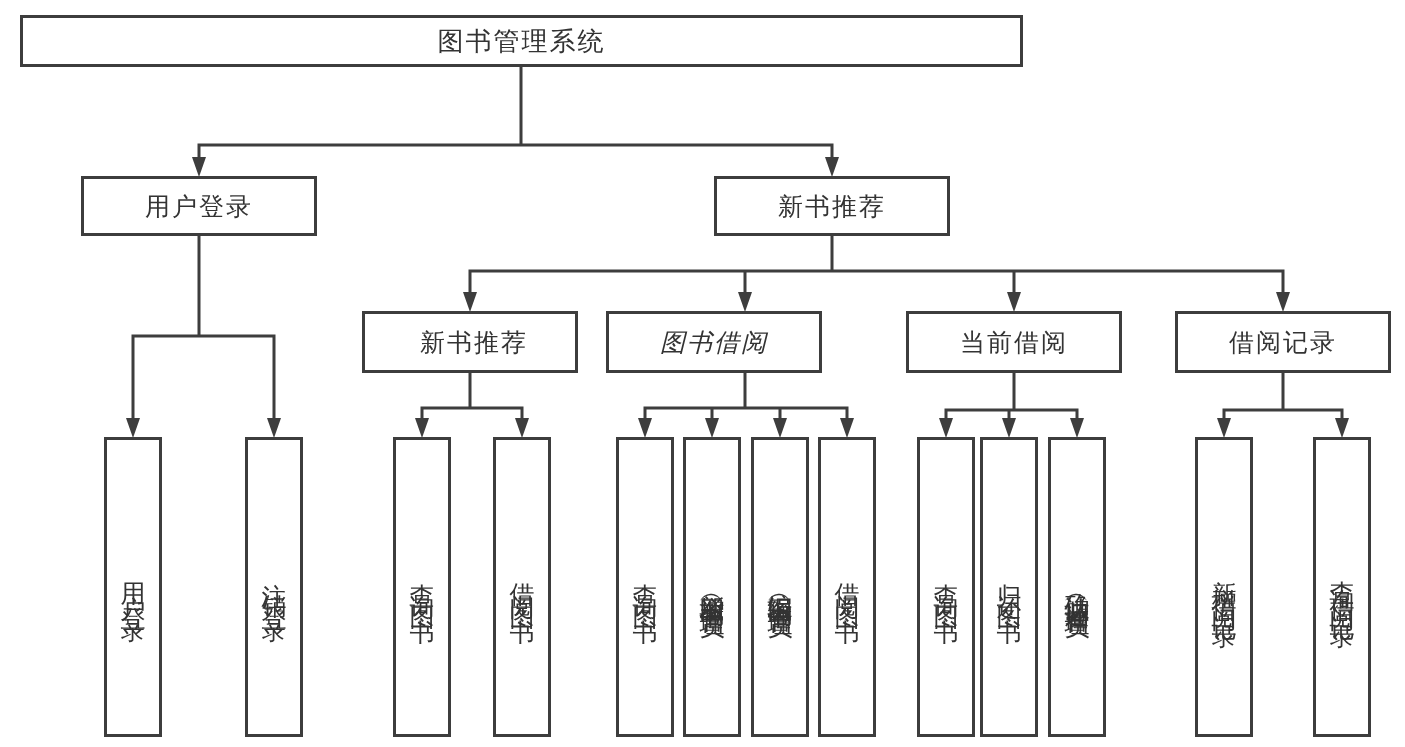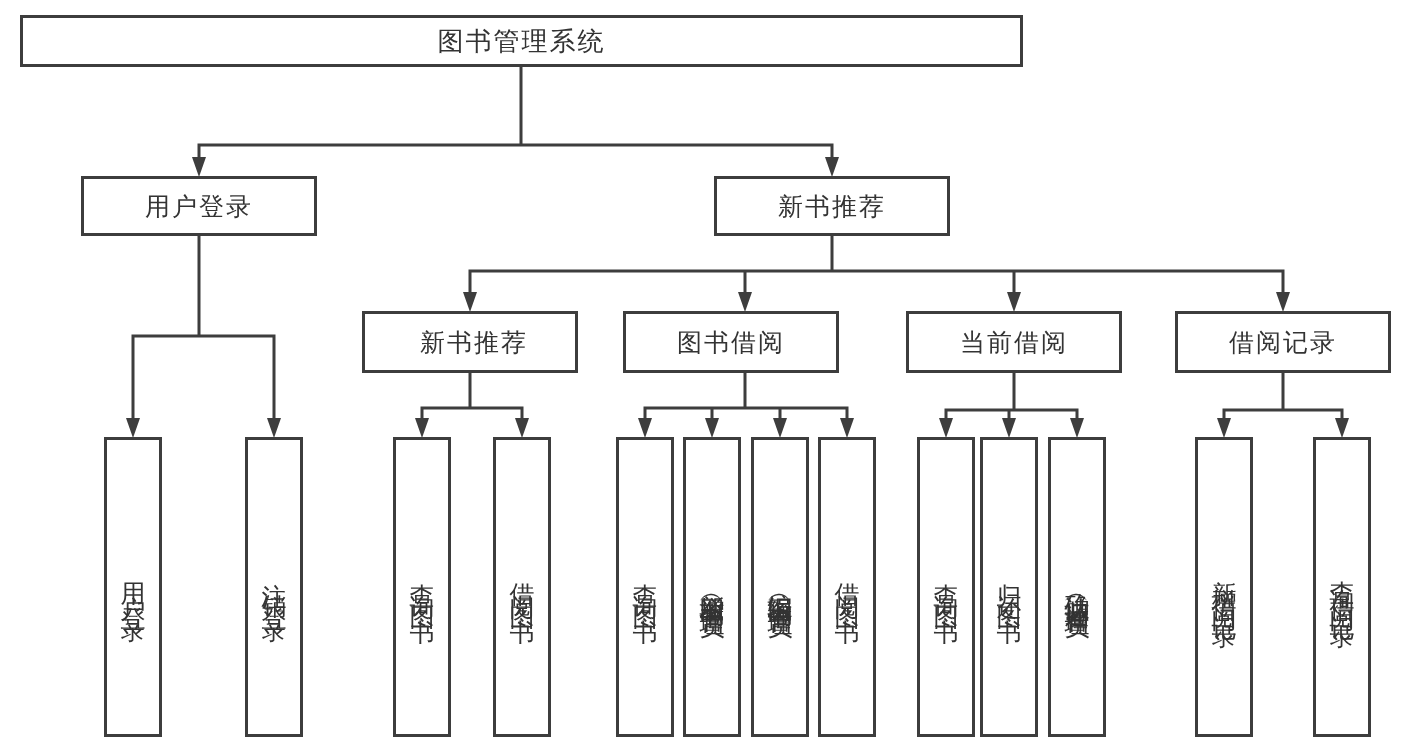--- a/index.html
+++ b/index.html
@@ -35,21 +35,21 @@
     align-items:center;
     justify-content:center;
     color:var(--text);
   }
   .hbox{font-size:25px;letter-spacing:2px;}
   .root{left:20px;top:15px;width:1003px;height:52px;font-size:26px;}
   .n-user-login{left:81px;top:176px;width:236px;height:60px;}
   .n-book-mgmt{left:714px;top:176px;width:236px;height:60px;}
   .lvl3{top:311px;width:216px;height:62px;}
   .n-new-books{left:362px;padding-left:8px;}
-  .n-book-borrow{left:623px;}
+  .n-book-borrow{left:606px;font-style:italic;}
   .n-current-borrow{left:906px;align-items:center;}
   .n-borrow-records{left:1175px;}
   .leaf{
     top:437px;
     width:58px;
     height:300px;
     font-size:25px;
   }
   .vlabel{
     writing-mode:vertical-rl;

